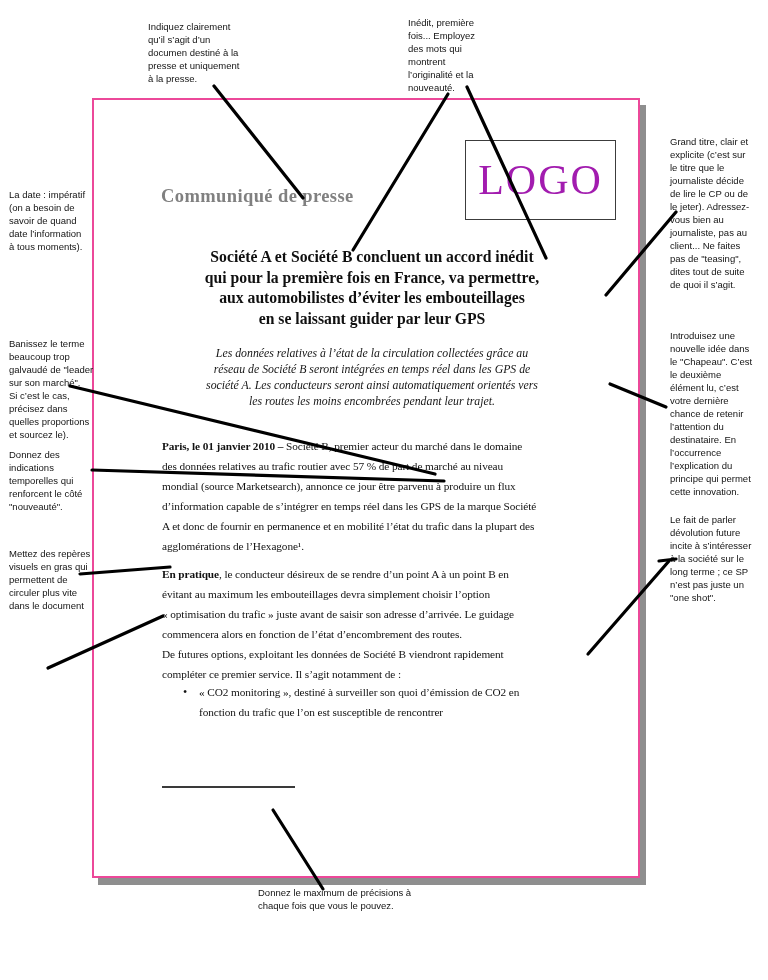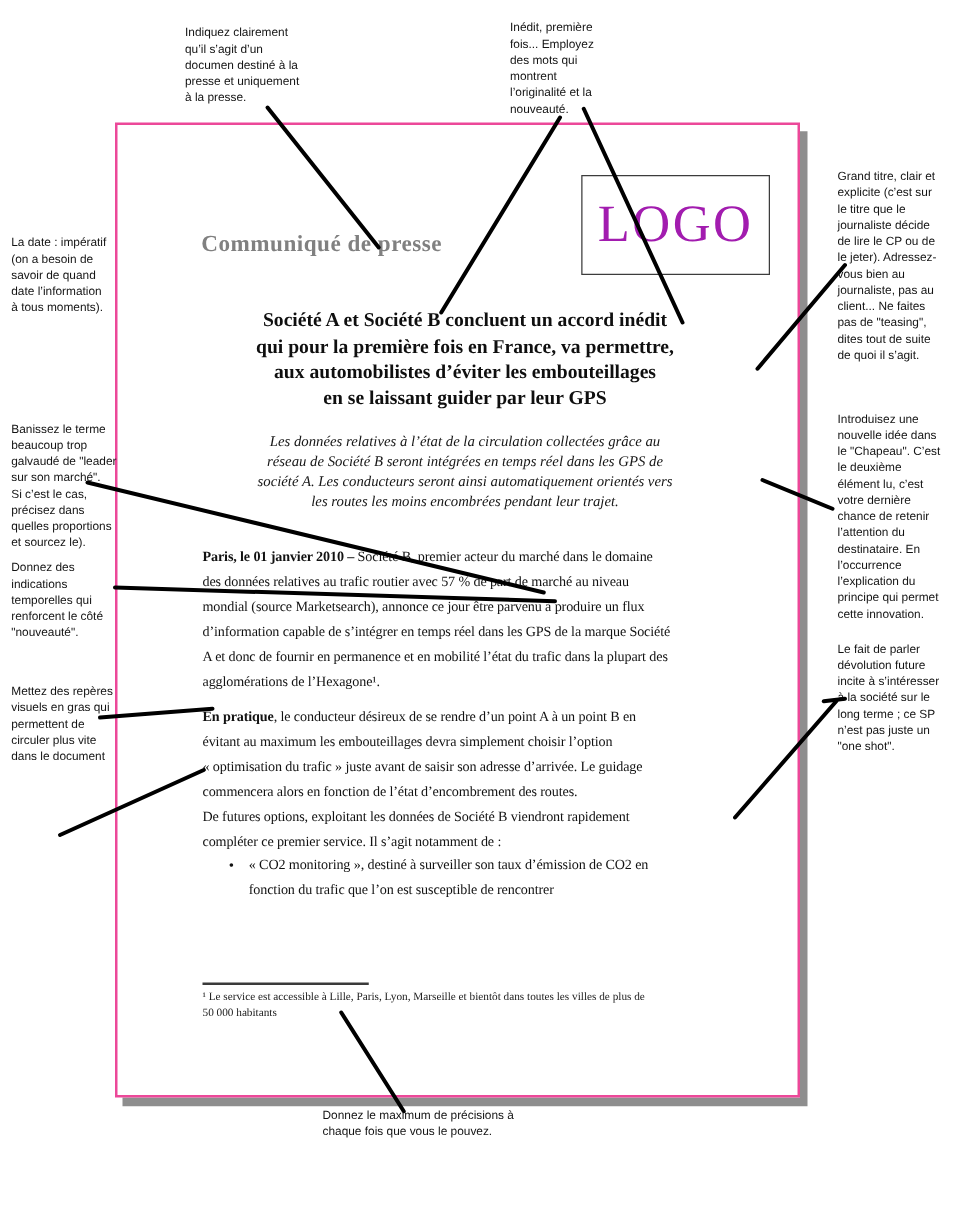--- a/index.html
+++ b/index.html
@@ -92,26 +92,24 @@
 d’information capable de s’intégrer en temps réel dans les GPS de la marque Société
 A et donc de fournir en permanence et en mobilité l’état du trafic dans la plupart des
 agglomérations de l’Hexagone¹.</span></div>
     <div class="para para2"><span class="lead">En pratique</span><span>, le conducteur désireux de se rendre d’un point A à un point B en
 évitant au maximum les embouteillages devra simplement choisir l’option
 « optimisation du trafic » juste avant de saisir son adresse d’arrivée. Le guidage
 commencera alors en fonction de l’état d’encombrement des routes.
 De futures options, exploitant les données de Société B viendront rapidement
 compléter ce premier service. Il s’agit notamment de :</span></div>
     <div class="bullets">
-      <div class="bullet"><span class="btext">« CO2 monitoring », destiné à surveiller son taux d’émission de CO2 en
+      <div class="bullet"><span class="btext">« CO2 monitoring », destiné à surveiller son quoi d’émission de CO2 en
 fonction du trafic que l’on est susceptible de rencontrer</span></div>
     </div>
     <div class="fn-sep"></div>
-    <div class="footnote">¹ Le service est accessible à Lille, Paris, Lyon, Marseille et bientôt dans toutes les villes de plus de
-50 000 habitants</div>
   </div>
 
   <div class="ann ann-top-left">Indiquez clairement
 qu’il s’agit d’un
 documen destiné à la
 presse et uniquement
 à la presse.</div>
   <div class="ann ann-top-right"><span class="it">Inédit, première
 fois...</span><span> Employez
 des mots qui

